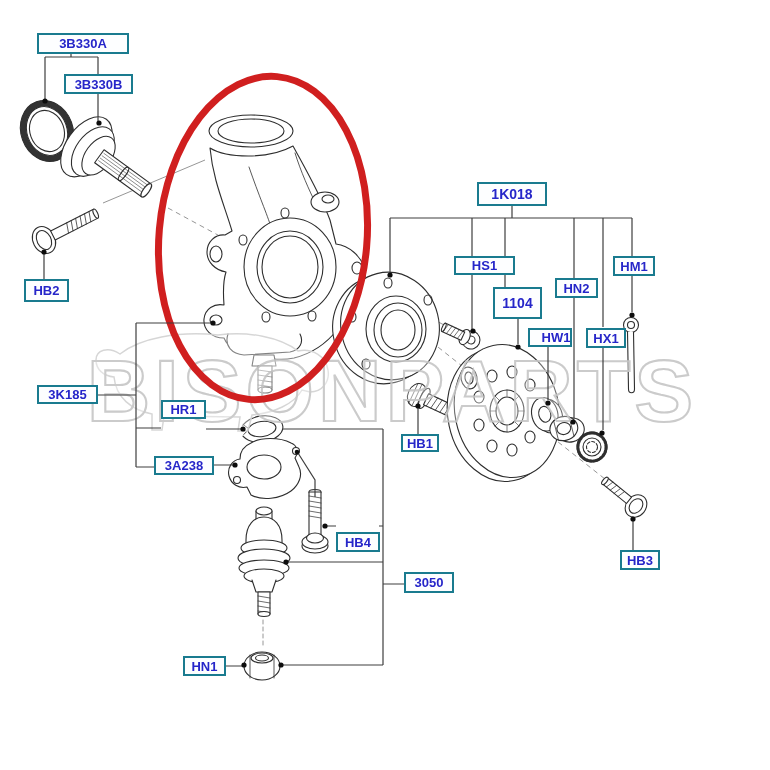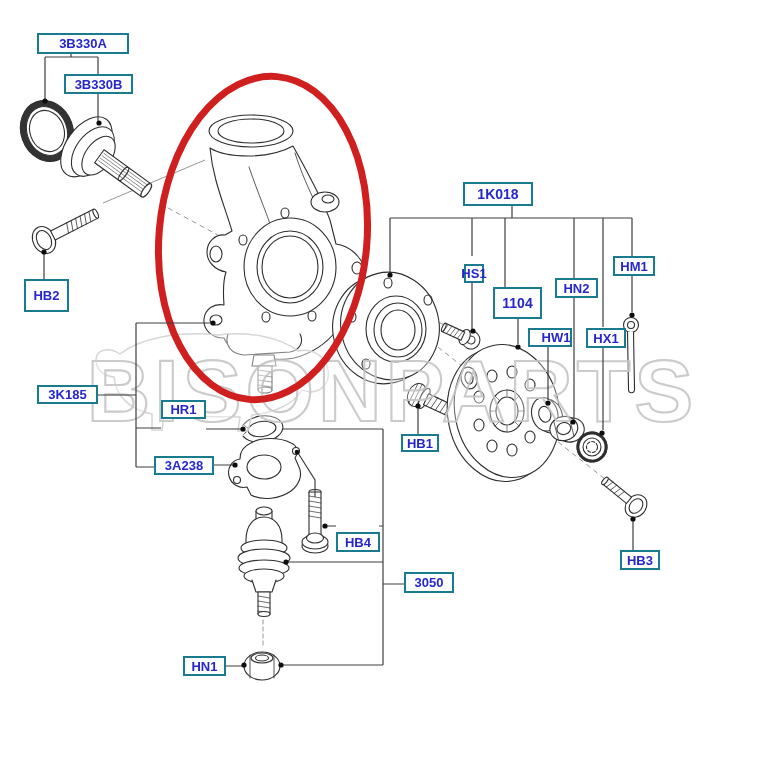--- a/index.html
+++ b/index.html
@@ -343,29 +343,29 @@
     <circle cx="602" cy="433" r="2.6"></circle>
         <circle cx="632" cy="315" r="2.6"></circle>
         <circle cx="548" cy="403" r="2.6"></circle>
     <circle cx="418" cy="406" r="2.6"></circle>
         <circle cx="633" cy="519" r="2.6"></circle>
   </g>
 </svg>
 
 <div class="callout" style="left:37px;top:14px;width:92px;height:21px;margin-top:19px;">3B330A</div>
 <div class="callout" style="left:64px;top:74px;width:69px;height:20px;">3B330B</div>
-<div class="callout" style="left:24px;top:279px;width:45px;height:33px;">HB2</div>
+<div class="callout" style="left:24px;top:279px;width:45px;height:23px;">HB2</div>
 <div class="callout" style="left:37px;top:385px;width:61px;height:19px;">3K185</div>
 <div class="callout" style="left:161px;top:400px;width:45px;height:19px;">HR1</div>
 <div class="callout" style="left:154px;top:456px;width:60px;height:19px;">3A238</div>
 <div class="callout" style="left:336px;top:532px;width:44px;height:20px;">HB4</div>
 <div class="callout" style="left:404px;top:572px;width:50px;height:21px;">3050</div>
 <div class="callout" style="left:183px;top:656px;width:43px;height:20px;">HN1</div>
-<div class="callout big" style="left:463px;top:182px;width:70px;height:24px;">1K018</div>
-<div class="callout" style="left:454px;top:264px;width:20px;height:19px;margin-left:10px;">HS1</div>
+<div class="callout big" style="left:477px;top:182px;width:70px;height:24px;">1K018</div>
+<div class="callout" style="left:454px;top:256px;width:61px;height:19px;">HS1</div>
 <div class="callout big" style="left:493px;top:287px;width:49px;height:32px;">1104</div>
 <div class="callout" style="left:555px;top:278px;width:43px;height:20px;">HN2</div>
 <div class="callout" style="left:613px;top:256px;width:42px;height:20px;">HM1</div>
 <div class="callout" style="left:528px;top:328px;width:44px;height:19px;padding-left:12px;">HW1</div>
 <div class="callout" style="left:586px;top:328px;width:40px;height:20px;">HX1</div>
 <div class="callout" style="left:401px;top:434px;width:38px;height:18px;">HB1</div>
 <div class="callout" style="left:620px;top:550px;width:40px;height:20px;">HB3</div>
 
 </div>
 

